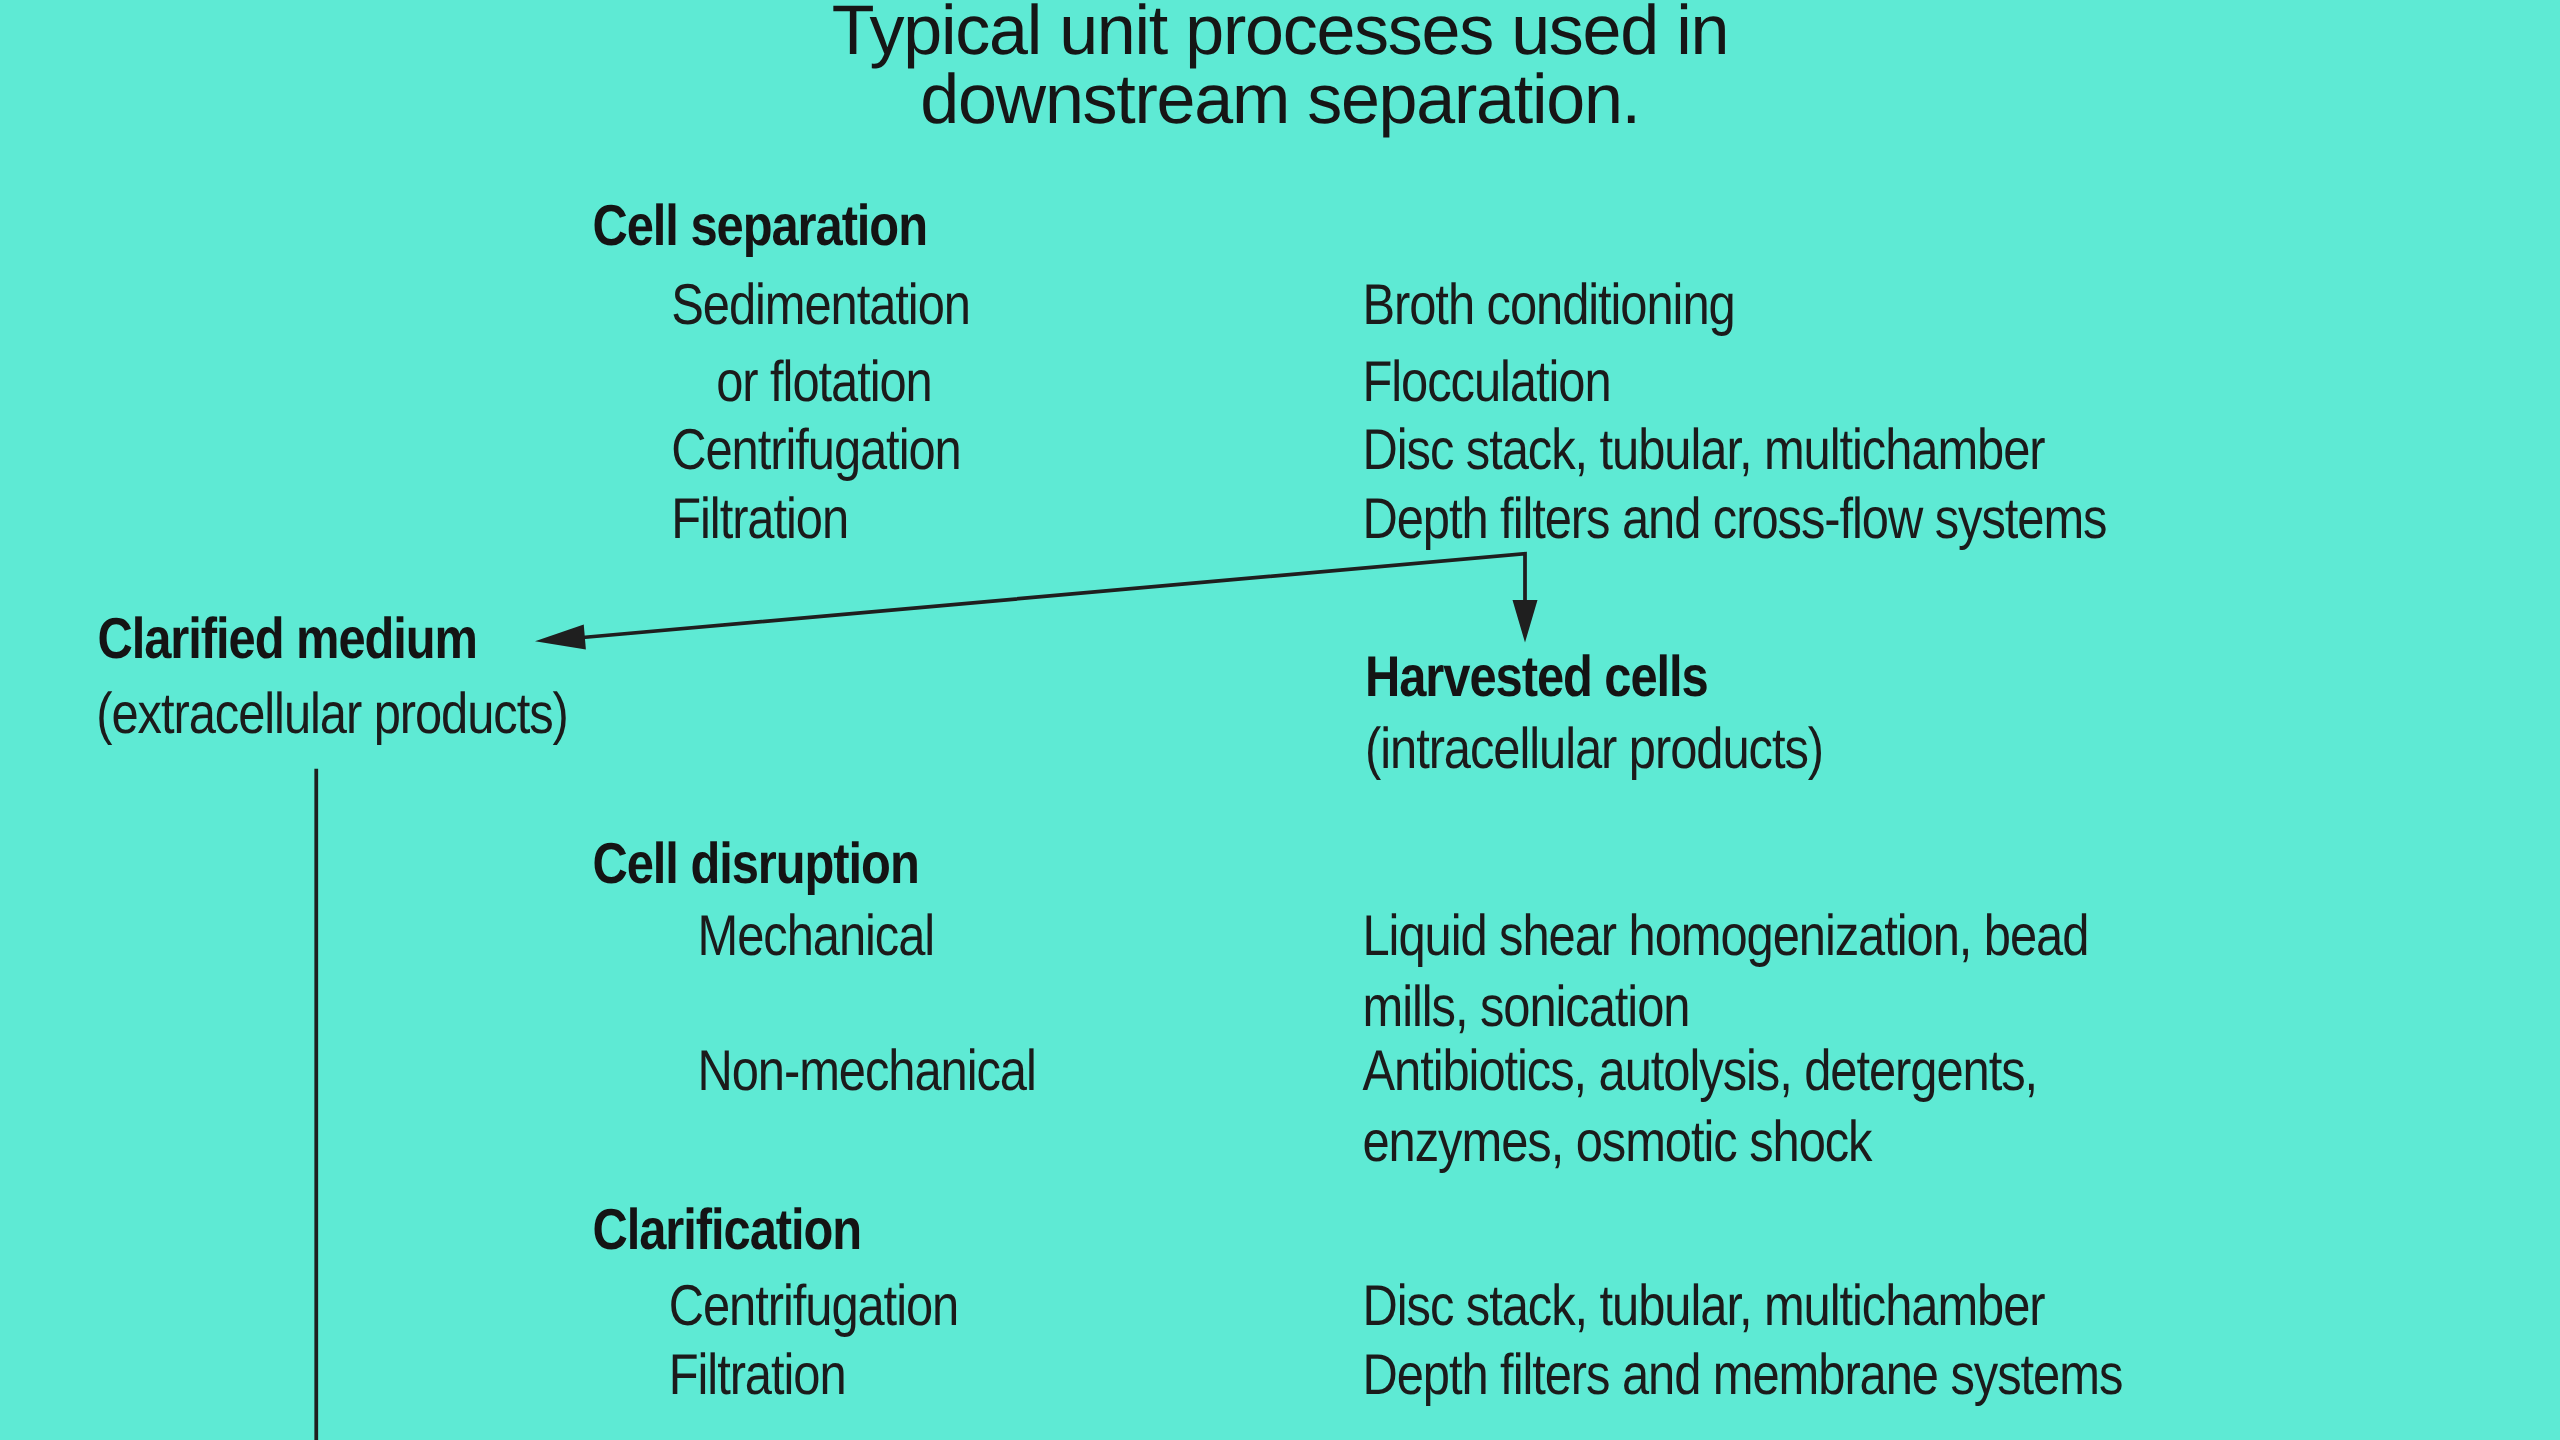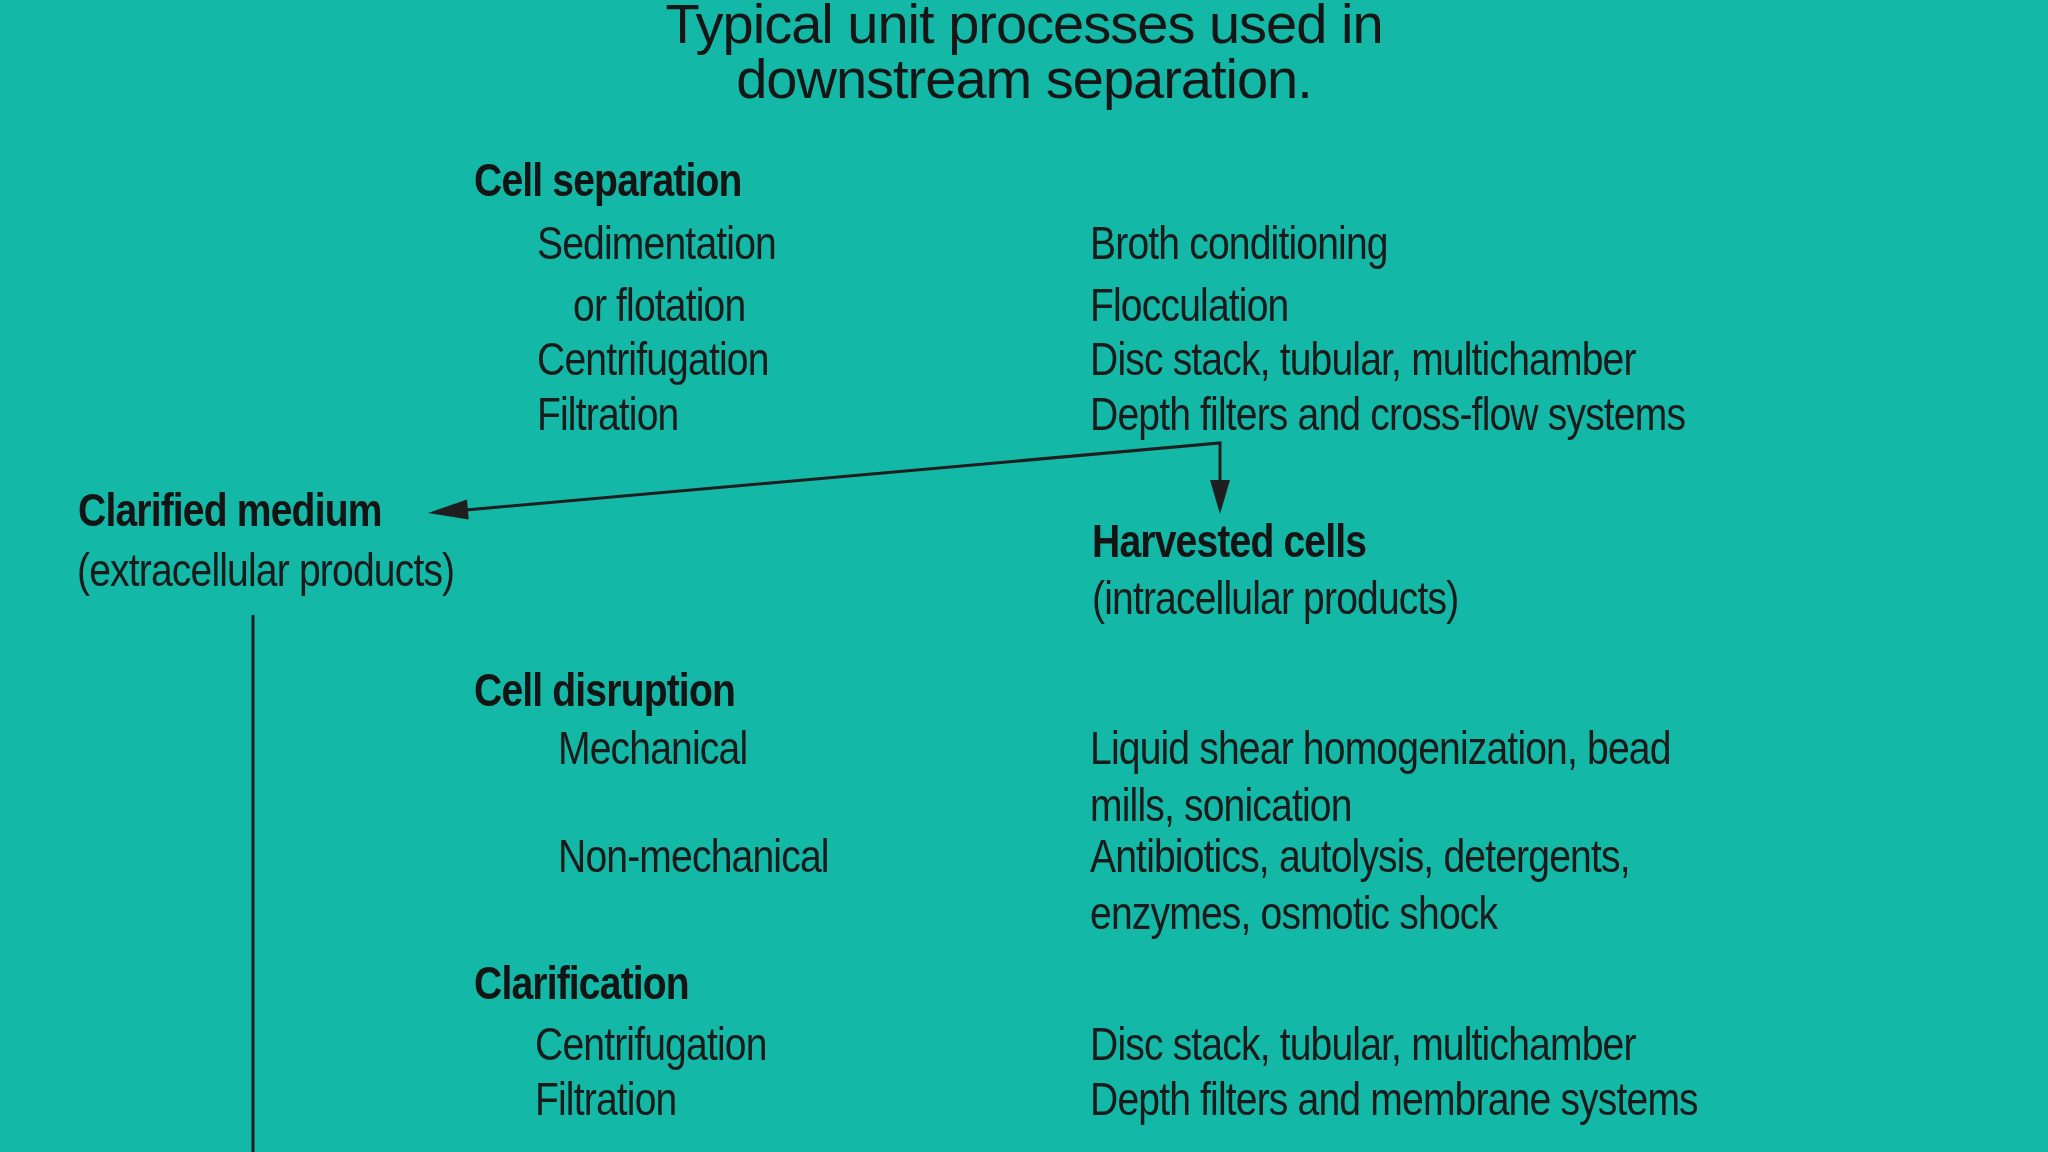--- a/index.html
+++ b/index.html
@@ -4,21 +4,21 @@
 <style>
   html, body {
     margin: 0;
     padding: 0;
     background: #ffffff;
   }
   .stage {
     position: relative;
     width: 2048px;
     height: 1152px;
-    background: #14b8a6;
+    background: #5eead4;
     overflow: hidden;
     font-family: "Liberation Sans", sans-serif;
     color: #1b1b1b;
   }
   .lines-layer {
     position: absolute;
     left: 0; top: 0;
     width: 2048px; height: 1152px;
     z-index: 1;
   }

